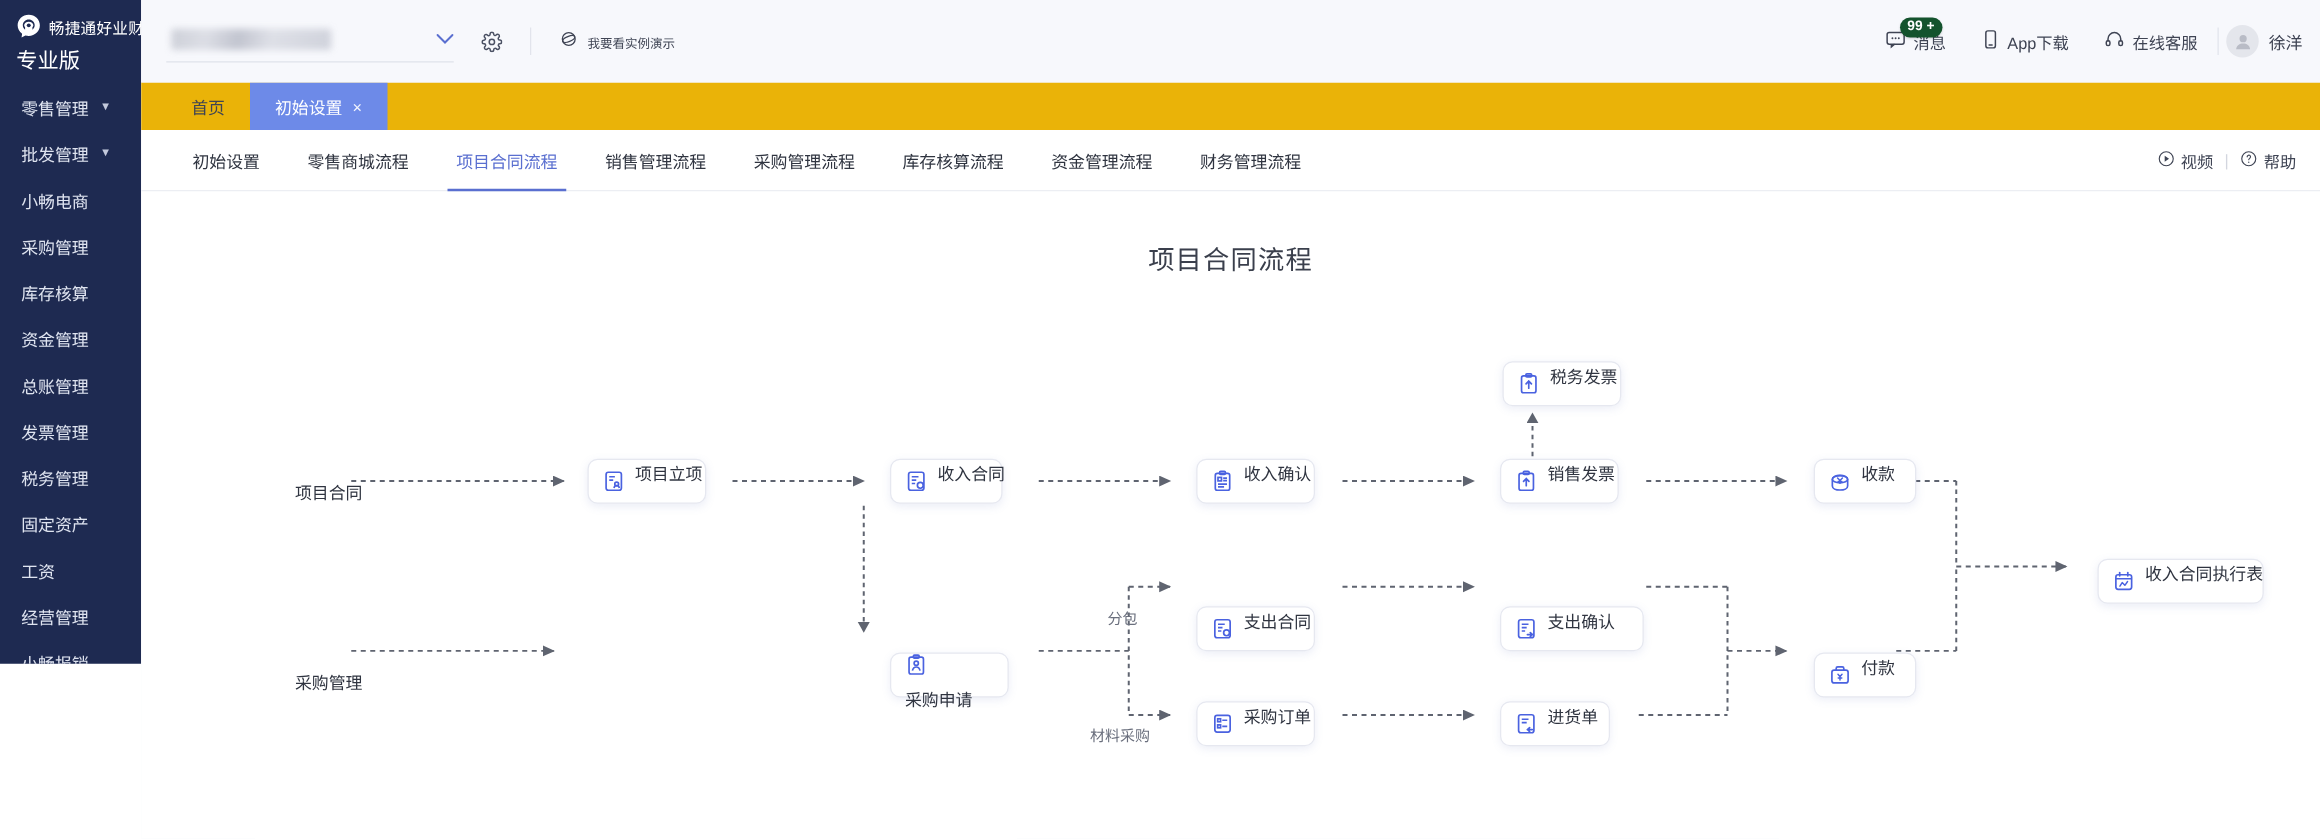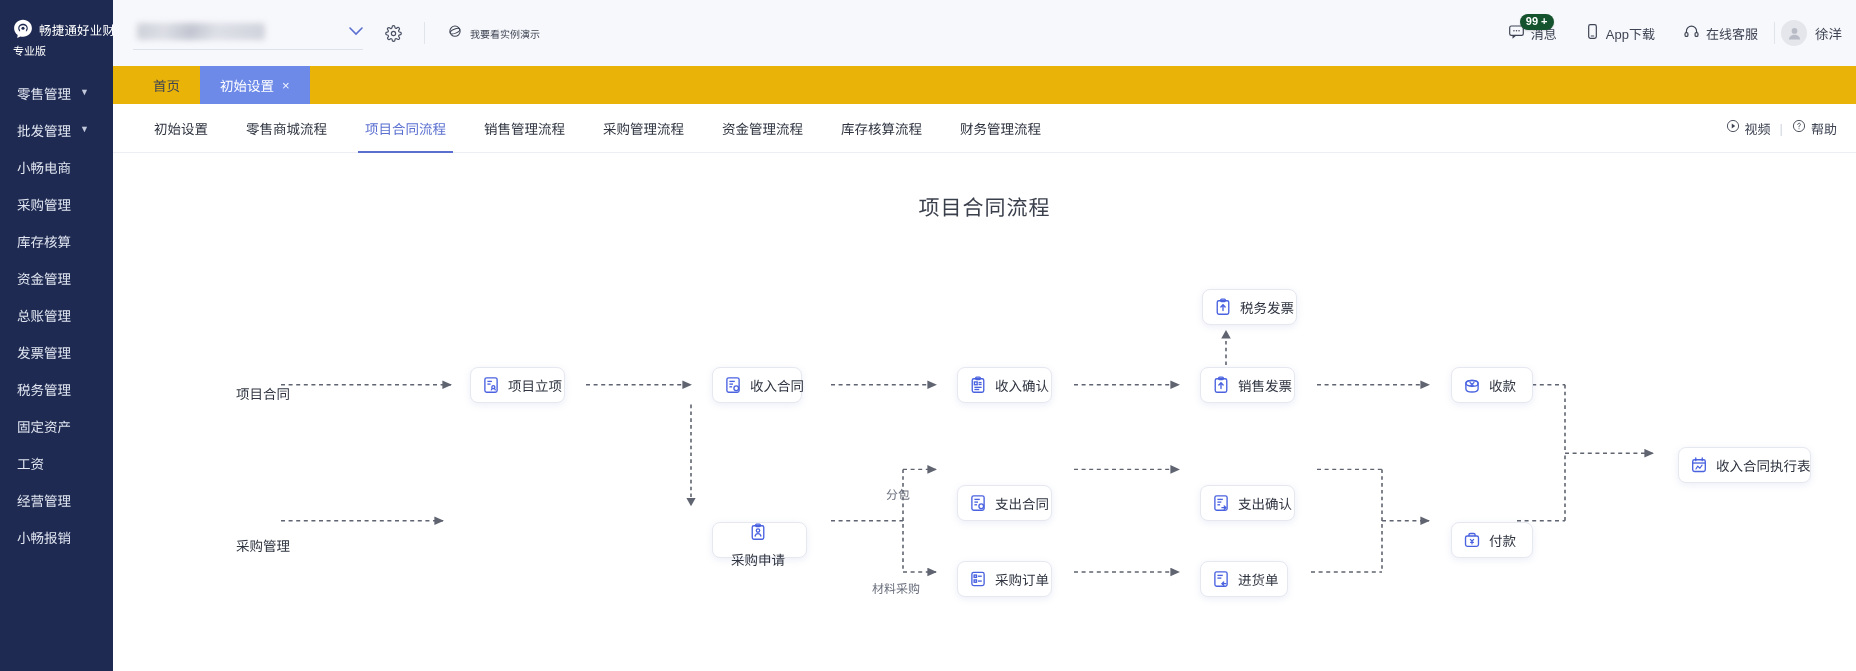--- a/index.html
+++ b/index.html
@@ -7,40 +7,40 @@
   html, body {
     width: 1856px; height: 671px;
     font-family: "Liberation Sans", "DejaVu Sans", sans-serif;
     background: #ffffff;
     overflow: hidden;
   }
   .app { position: relative; width: 1856px; height: 671px; display: flex; background:#fff; }
 
   
   .sidebar {
-    width: 113px; height: 671px; flex: 0 0 113px;
+    width: 113px; height: 531px; flex: 0 0 113px;
     background: #1e2a51;
     display: flex; flex-direction: column;
     overflow: hidden;
   }
   .logo-block {
     height: 66px; padding: 10px 0 0 12px;
     display: flex; flex-direction: column; justify-content: center;
   }
   .logo-row { display: flex; align-items: center; gap: 5px; }
   .logo-mark {
     width: 22px; height: 22px; flex: 0 0 22px;
     display: inline-flex; align-items: center; justify-content: center;
   }
   .logo-text {
     color: #ffffff; font-size: 12.5px; letter-spacing: .2px;
     white-space: nowrap; font-weight: 500;
   }
   .logo-sub {
-    color: #ffffff; font-size: 11px; margin-top: 2px; margin-left: 1px;
+    color: #ffffff; font-size: 17px; margin-top: 2px; margin-left: 1px;
     font-weight: 500;
   }
   .menu { display: flex; flex-direction: column; padding-top: 8px; }
   .menu-item {
     height: 37px; display: flex; align-items: center;
     padding-left: 17px; color: #dfe4f0; font-size: 13.5px;
     cursor: pointer; user-select: none; white-space: nowrap;
   }
   .menu-caret {
     margin-left: 9px; font-size: 9px; color: #c3c9dc; line-height: 1;
@@ -120,34 +120,34 @@
   }
   .subtab.active { color: #5a6fd0; }
   .subtab.active::after {
     content: ""; position: absolute; left: 12px; right: 12px; bottom: 0;
     height: 2px; background: #5a6fd0;
   }
   .subtabs-right {
     margin-left: auto; display: flex; align-items: center; gap: 0;
     padding-right: 10px; font-size: 13px; color: #3f4454;
   }
-  .srt { display: flex; align-items: center; gap: 5px; padding: 0 9px; cursor: pointer; white-space: nowrap; font-family: Liberation Serif, serif;}
+  .srt { display: flex; align-items: center; gap: 5px; padding: 0 9px; cursor: pointer; white-space: nowrap;}
   .srt-sep { color: #d3d6df; }
 
   
   .flow-title {
     text-align: center; font-size: 21px; color: #3a3f4c; margin-top: 38px;
     letter-spacing: 1px; font-weight: 400;
   }
   .canvas { position: relative; flex: 1 1 auto; }
 
   .node {
     position: absolute; height: 36px; background: #ffffff;
     border: 1px solid #e6e8f0; border-radius: 8px;
-    display: flex; align-items: center; gap: 8px;
+    display: flex; gap: 8px;
     padding: 0 14px 0 11px; font-size: 13.5px; color: #2f3440;
     box-shadow: 0 2px 7px rgba(108,120,190,.13);
     white-space: nowrap; cursor: pointer; user-select: none;
   }
   .node .nicon { display: flex; align-items: center; flex: 0 0 18px; }
   .rowlabel {
     position: absolute; font-size: 13.5px; color: #2f3440; white-space: nowrap;
   }
   .edgelabel {
     position: absolute; font-size: 12px; color: #6a6f7d; white-space: nowrap;
@@ -305,22 +305,22 @@
       </div>
 
     <div class="content">
 
       <div class="subtabs" id="subtabs">
         <div class="subtab">初始设置</div>
           <div class="subtab">零售商城流程</div>
           <div class="subtab active">项目合同流程</div>
           <div class="subtab">销售管理流程</div>
           <div class="subtab">采购管理流程</div>
+          <div class="subtab">库存核算流程</div>
           <div class="subtab">资金管理流程</div>
-          <div class="subtab">库存核算流程</div>
           <div class="subtab">财务管理流程</div>
           <div class="subtabs-right">
           <span class="srt">
             <span>
               <svg width="14" height="14" viewBox="0 0 20 20" fill="none" stroke="#3f4454" stroke-width="1.3">
                 <circle cx="10" cy="10" r="8"></circle>
                 <path d="M8.2 6.6l5 3.4-5 3.4z" fill="#3f4454" stroke="none"></path>
               </svg>
             </span>
             <span>视频</span>
@@ -503,21 +503,21 @@
               <svg width="18" height="18" viewBox="0 0 20 20">
                 <rect x="3.2" y="2.6" width="13.6" height="14.8" rx="2" fill="none" stroke="#4a62e0" stroke-width="1.5"></rect>
                 <rect x="5.7" y="5.6" width="2.6" height="2.6" fill="none" stroke="#4a62e0" stroke-width="1.5"></rect>
                 <rect x="5.7" y="11" width="2.6" height="2.6" fill="none" stroke="#4a62e0" stroke-width="1.5"></rect>
                 <line x1="9.8" y1="6.9" x2="14.2" y2="6.9" stroke="#4a62e0" stroke-width="1.5"></line>
                 <line x1="9.8" y1="12.3" x2="14.2" y2="12.3" stroke="#4a62e0" stroke-width="1.5"></line>
               </svg>
             </span>
             <span>采购订单</span>
           </div>
-          <div class="node" style="width: 95px; left: 1087px; top: 264px;">
+          <div class="node" style="width: 115px; left: 1087px; top: 264px;">
             <span class="nicon">
               <svg width="18" height="18" viewBox="0 0 20 20">
                 <rect x="3.2" y="2" width="13.6" height="16" rx="2" fill="none" stroke="#4a62e0" stroke-width="1.5"></rect>
                 <line x1="6" y1="6" x2="12" y2="6" stroke="#4a62e0" stroke-width="1.5"></line>
                 <line x1="6" y1="9" x2="10.4" y2="9" stroke="#4a62e0" stroke-width="1.5"></line>
                 <line x1="6" y1="12" x2="9" y2="12" stroke="#4a62e0" stroke-width="1.5"></line>
                 <path d="M11 15.2h4.4M13.6 13.4l1.9 1.8-1.9 1.8" stroke="#4a62e0" stroke-width="1.5" fill="none" stroke-linecap="round"></path>
               </svg>
             </span>
             <span>支出确认</span>

